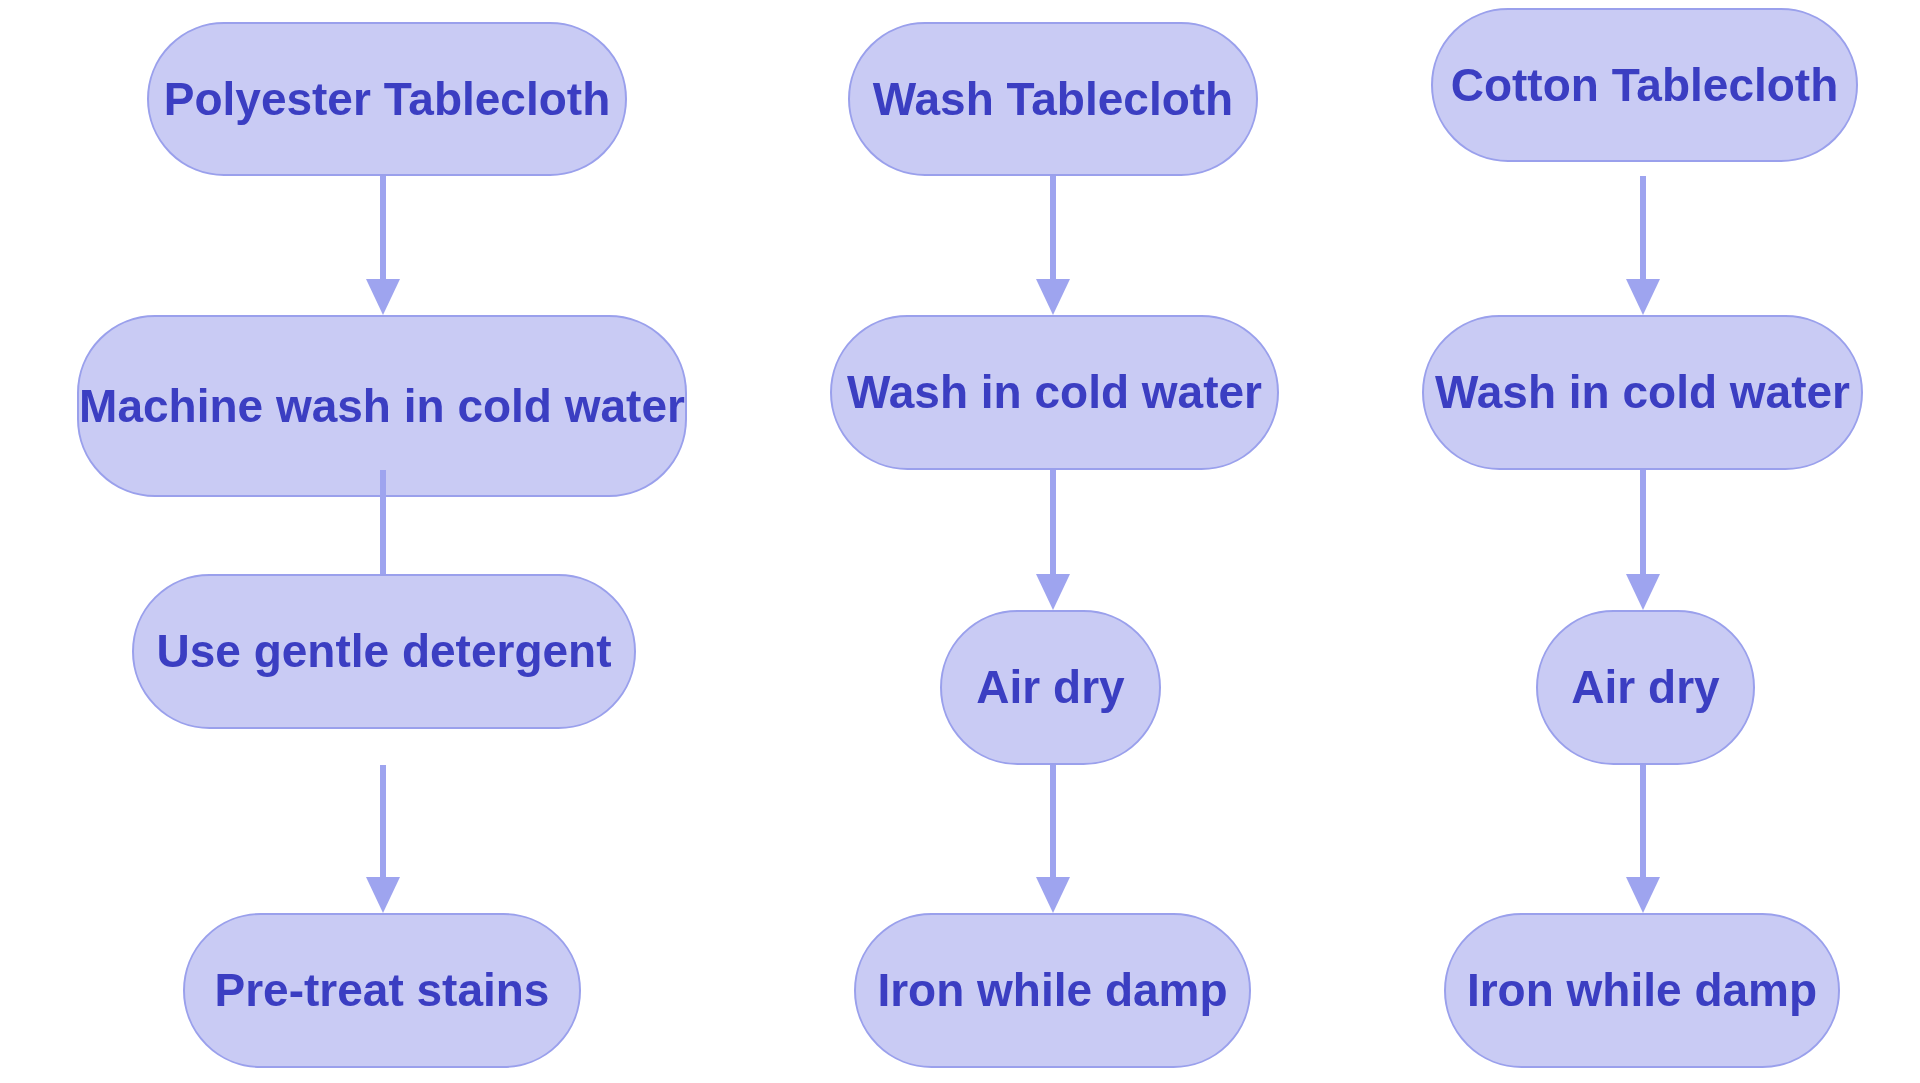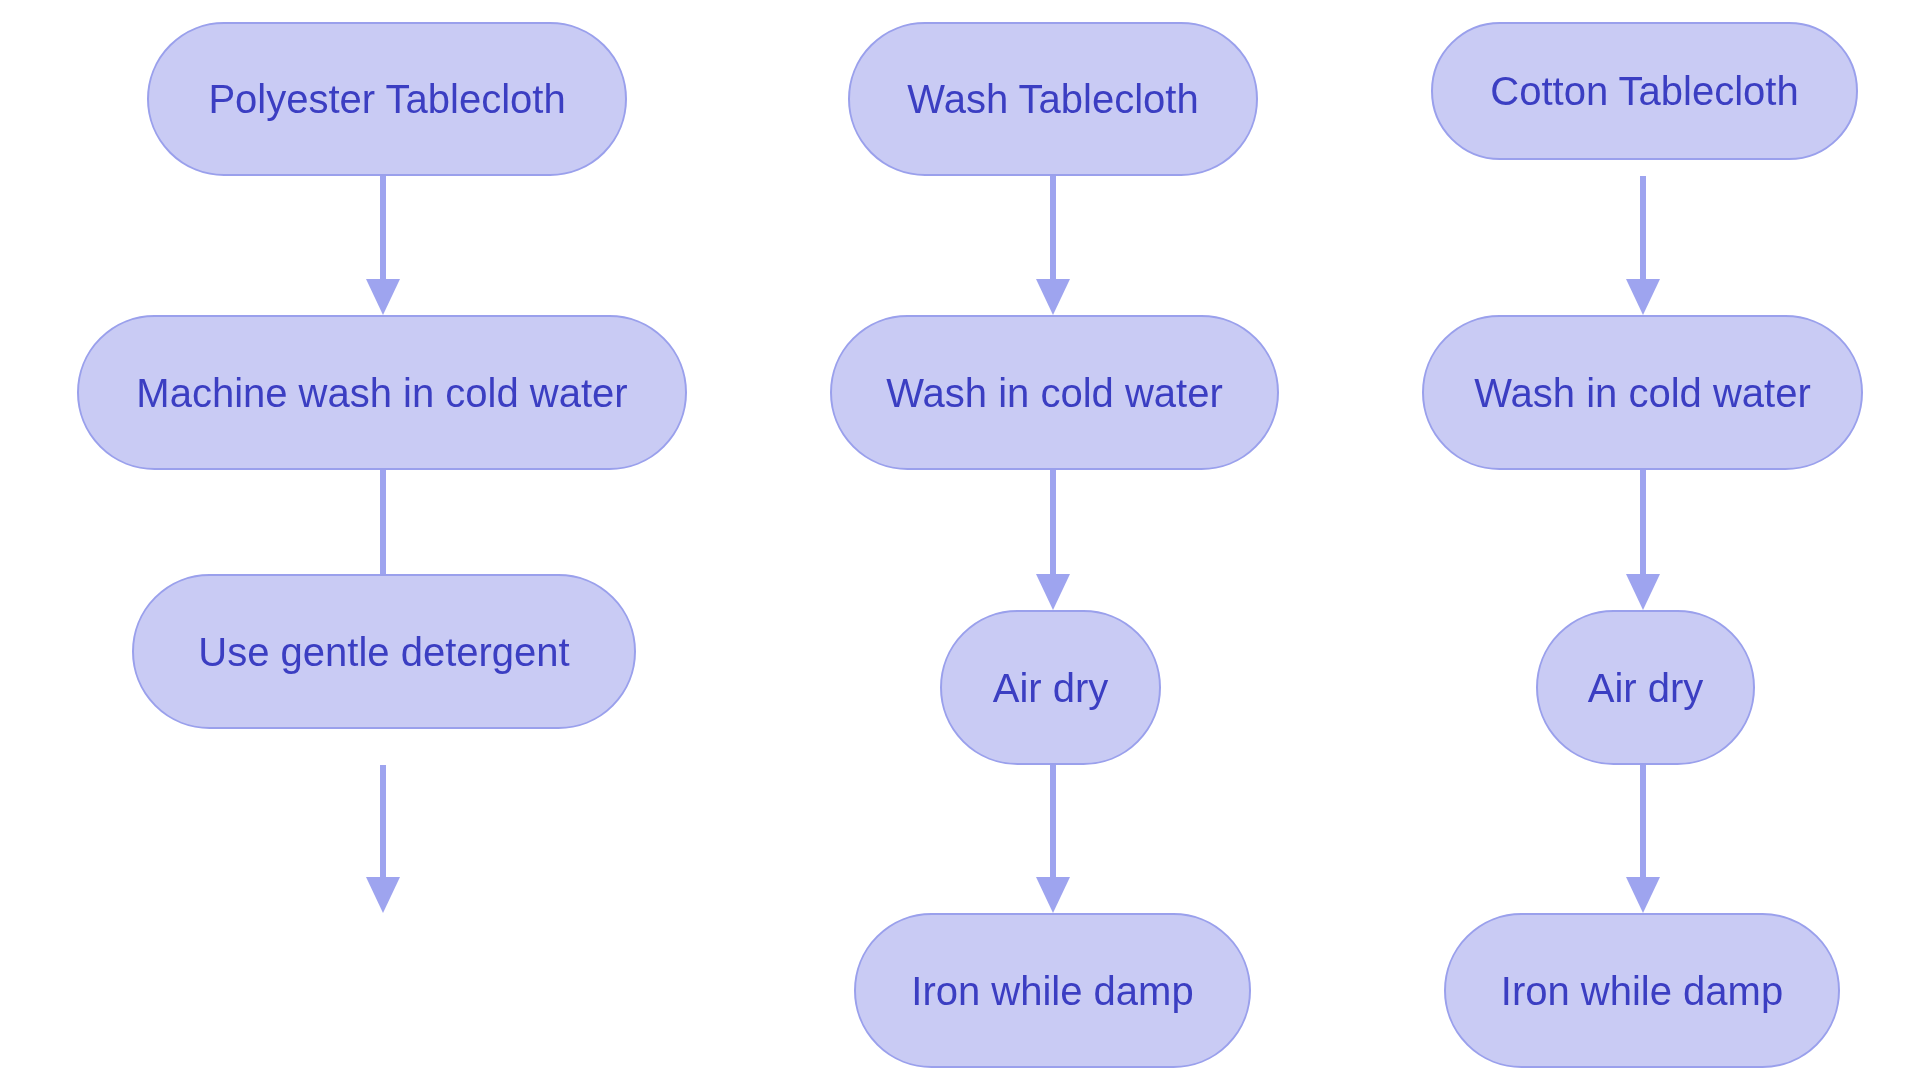--- a/index.html
+++ b/index.html
@@ -10,38 +10,39 @@
     font-family:"Liberation Sans", sans-serif;
   }
   .canvas{position:absolute;inset:0;}
   .node{
     position:absolute;
     box-sizing:border-box;
     background:var(--node-fill,#c9cbf4);
     border:2px solid var(--node-border,#9aa0ec);
     border-radius:78px;
     color:var(--node-text,#3b3ec2);
-    font-size:40px;
+    font-size:46px;
     line-height:1.15;
     display:flex;align-items:center;justify-content:center;
     text-align:center;
     white-space:nowrap;
+    font-weight:bold;
   }
   
   .c1.r1{left:147px;top:22px;width:480px;height:154px;}
-  .c1.r2{left:77px;top:315px;width:610px;height:155px;text-align:center;}
+  .c1.r2{left:77px;top:315px;width:610px;height:182px;text-align:center;}
   .c1.r3{left:132px;top:574px;width:504px;height:155px;}
   .c1.r4{left:183px;top:913px;width:398px;height:155px;}
   
   .c2.r1{left:848px;top:22px;width:410px;height:154px;}
   .c2.r2{left:830px;top:315px;width:449px;height:155px;}
   .c2.r3{left:940px;top:610px;width:221px;height:155px;}
   .c2.r4{left:854px;top:913px;width:397px;height:155px;}
   
-  .c3.r1{left:1431px;top:22px;width:427px;height:138px;text-align:right;}
+  .c3.r1{left:1431px;top:8px;width:427px;height:154px;text-align:right;}
   .c3.r2{left:1422px;top:315px;width:441px;height:155px;}
   .c3.r3{left:1536px;top:610px;width:219px;height:155px;}
   .c3.r4{left:1444px;top:913px;width:396px;height:155px;}
 
   .arrow{
     position:absolute;width:34px;
     display:flex;flex-direction:column;align-items:center;
   }
   .arrow .shaft{width:6px;flex:1;background:var(--arrow,#9ea4ef);}
   .arrow .head{
@@ -69,20 +70,21 @@
   <div class="node c1 r2">Machine wash in cold water</div>
   <div class="arrow ac1 g2">
     <span class="shaft"></span>
     <span class="head"></span>
   </div>
   <div class="node c1 r3">Use gentle detergent</div>
   <div class="arrow ac1 g3">
     <span class="shaft"></span>
     <span class="head"></span>
   </div>
+  <div class="node c1 r4">Pre-treat stains</div>
 
   <div class="node c2 r1">Wash Tablecloth</div>
   <div class="arrow ac2 g1">
     <span class="shaft"></span>
     <span class="head"></span>
   </div>
   <div class="node c2 r2">Wash in cold water</div>
   <div class="arrow ac2 g2">
     <span class="shaft"></span>
     <span class="head"></span>

